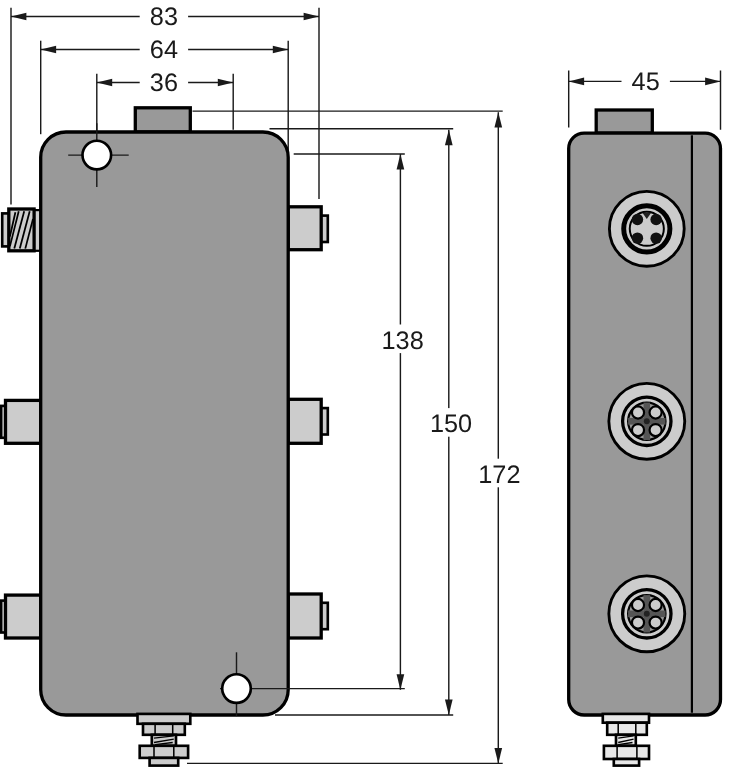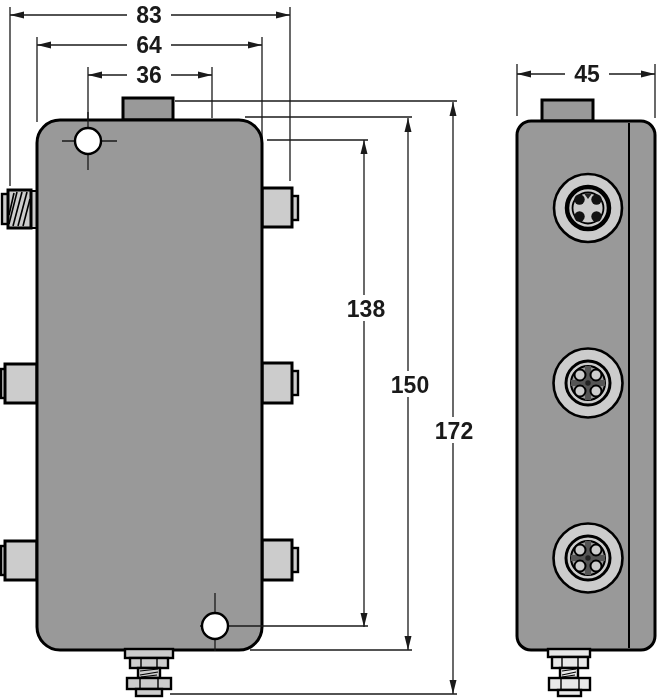--- a/index.html
+++ b/index.html
@@ -1,17 +1,17 @@
 <!DOCTYPE html>
 <html><head>
 <meta charset="utf-8">
 <style>
   html,body{margin:0;padding:0;background:#ffffff;}
   .canvas{position:relative;width:663px;height:700px;background:#ffffff;overflow:hidden;
-          font-family:"Liberation Sans",sans-serif;font-weight:bold;}
+          font-family:"Liberation Sans",sans-serif;}
   svg{display:block;}
   .dim-text{font-family:"Liberation Sans",sans-serif;font-size:23px;fill:#1a1a1a;}
   .part{stroke:#000000;}
   .thin{stroke:#1a1a1a;stroke-width:1.3;}
 </style>
 </head>
 <body>
 
 <div class="canvas">
 <svg width="663" height="700" viewBox="0 0 663 700">

